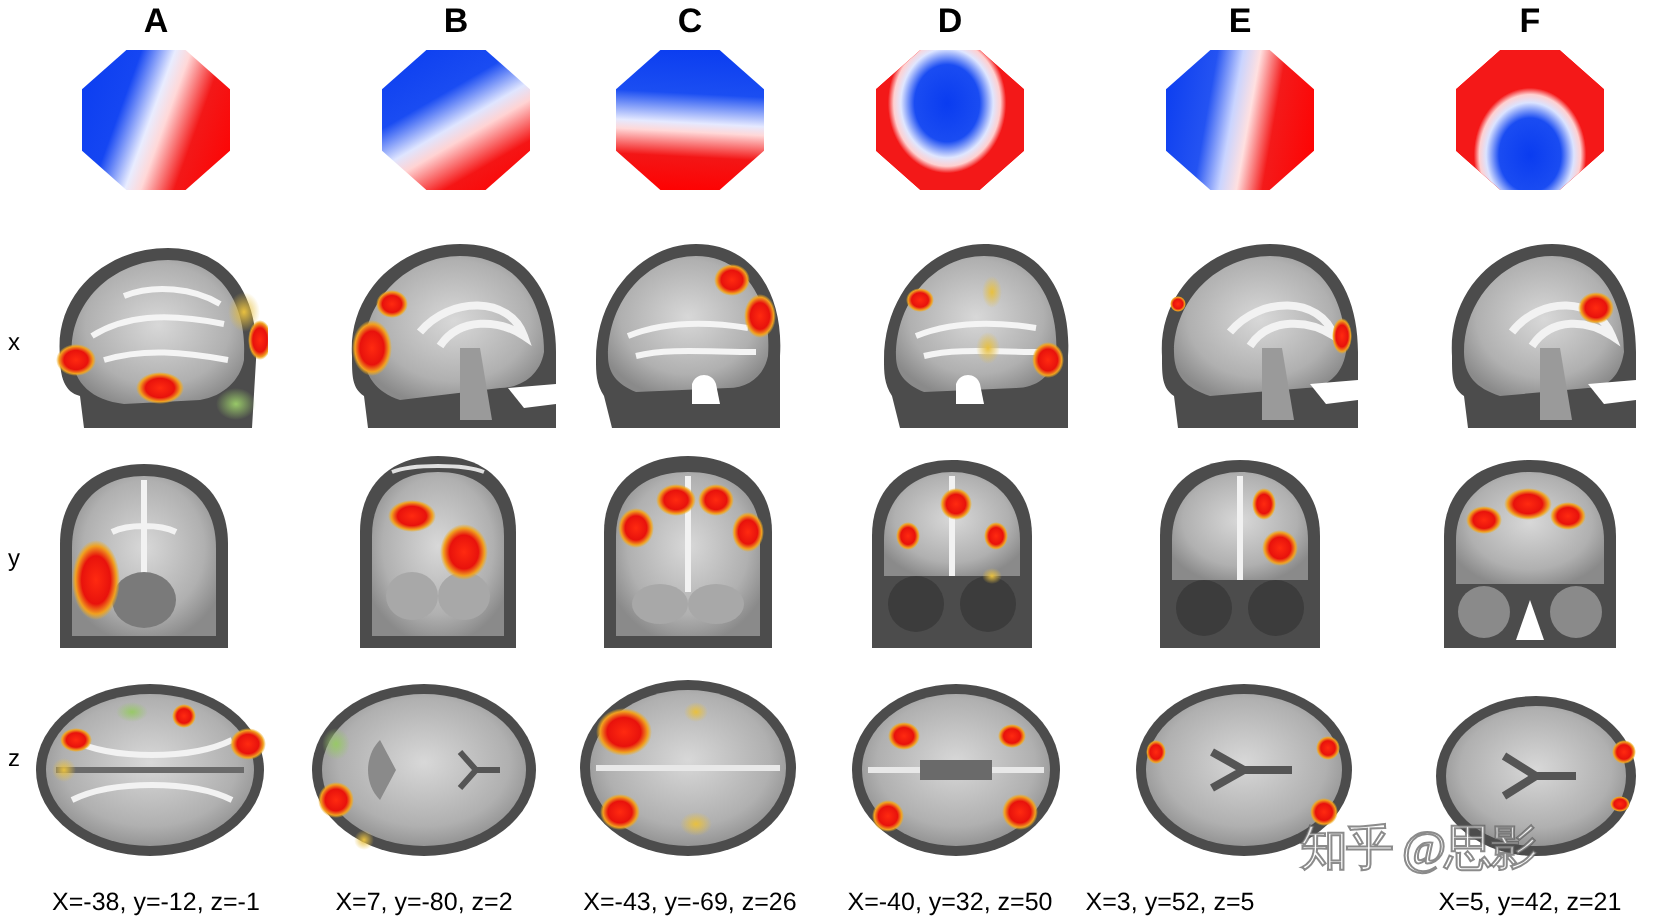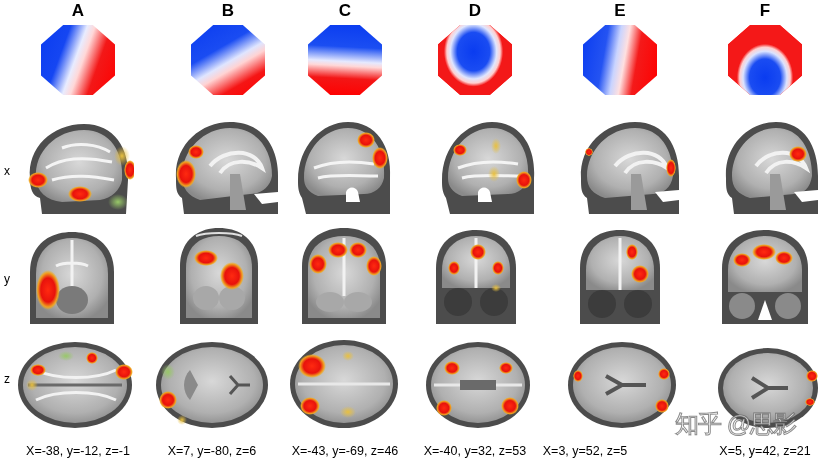--- a/index.html
+++ b/index.html
@@ -7,22 +7,22 @@
          font-family: "Liberation Sans", sans-serif; color: #000; }
   .col-label { position: absolute; top: 0; width: 40px; margin-left: -20px; text-align: center;
                font-weight: bold; font-size: 17px; line-height: 22px; }
   .row-label { position: absolute; left: 4px; font-size: 12px; }
   .coord { position: absolute; top: 443px; width: 160px; margin-left: -80px; text-align: center;
            font-size: 12.5px; line-height: 16px; }
   .topo { position: absolute; top: 25px; width: 74px; height: 70px; margin-left: -37px;
           clip-path: polygon(30% 0, 70% 0, 100% 28%, 100% 72%, 70% 100%, 30% 100%, 0 72%, 0 28%); }
   .slice { position: absolute; }
   .slice svg { display: block; }
-  .watermark { position: absolute; left: 675px; top: 408px; font-size: 24px; color: rgba(255,255,255,0.85);
-               -webkit-text-stroke: 1px rgba(90,90,90,0.7); font-family: Liberation Sans, sans-serif;
+  .watermark { position: absolute; left: 650px; top: 408px; font-size: 24px; color: rgba(255,255,255,0.85);
+               -webkit-text-stroke: 1px rgba(90,90,90,0.7); font-family: Liberation Serif, serif;
                letter-spacing: -1px; }
 </style>
 </head>
 <body>
 
 <div class="col-label" style="left:78px">A</div>
 <div class="col-label" style="left:228px">B</div>
 <div class="col-label" style="left:345px">C</div>
 <div class="col-label" style="left:475px">D</div>
 <div class="col-label" style="left:620px">E</div>
@@ -266,19 +266,19 @@
 <svg width="104" height="84" viewBox="0 0 104 84">
   <ellipse cx="52" cy="42" rx="50" ry="40" fill="#4c4c4c"></ellipse>
   <ellipse cx="52" cy="42" rx="45" ry="35" fill="url(#brainFill)"></ellipse>
   <path d="M36,32 L52,42 L36,52 M52,42 L72,42" stroke="#555" stroke-width="4" fill="none"></path>
   <ellipse cx="96" cy="30" rx="6" ry="6" fill="url(#blobRed)"></ellipse>
   <ellipse cx="94" cy="56" rx="5" ry="4" fill="url(#blobRed)"></ellipse>
 </svg>
   </div>
 
 <div class="coord" style="left:78px">X=-38, y=-12, z=-1</div>
-<div class="coord" style="left:212px">X=7, y=-80, z=6</div>
-<div class="coord" style="left:345px">X=-43, y=-69, z=46</div>
-<div class="coord" style="left:475px">X=-40, y=32, z=53</div>
+<div class="coord" style="left:212px">X=7, y=-80, z=2</div>
+<div class="coord" style="left:345px">X=-43, y=-69, z=26</div>
+<div class="coord" style="left:475px">X=-40, y=32, z=50</div>
 <div class="coord" style="left:585px">X=3, y=52, z=5</div>
 <div class="coord" style="left:765px">X=5, y=42, z=21</div>
 
 <div class="watermark">知乎 @思影</div>
 
 </body></html>

